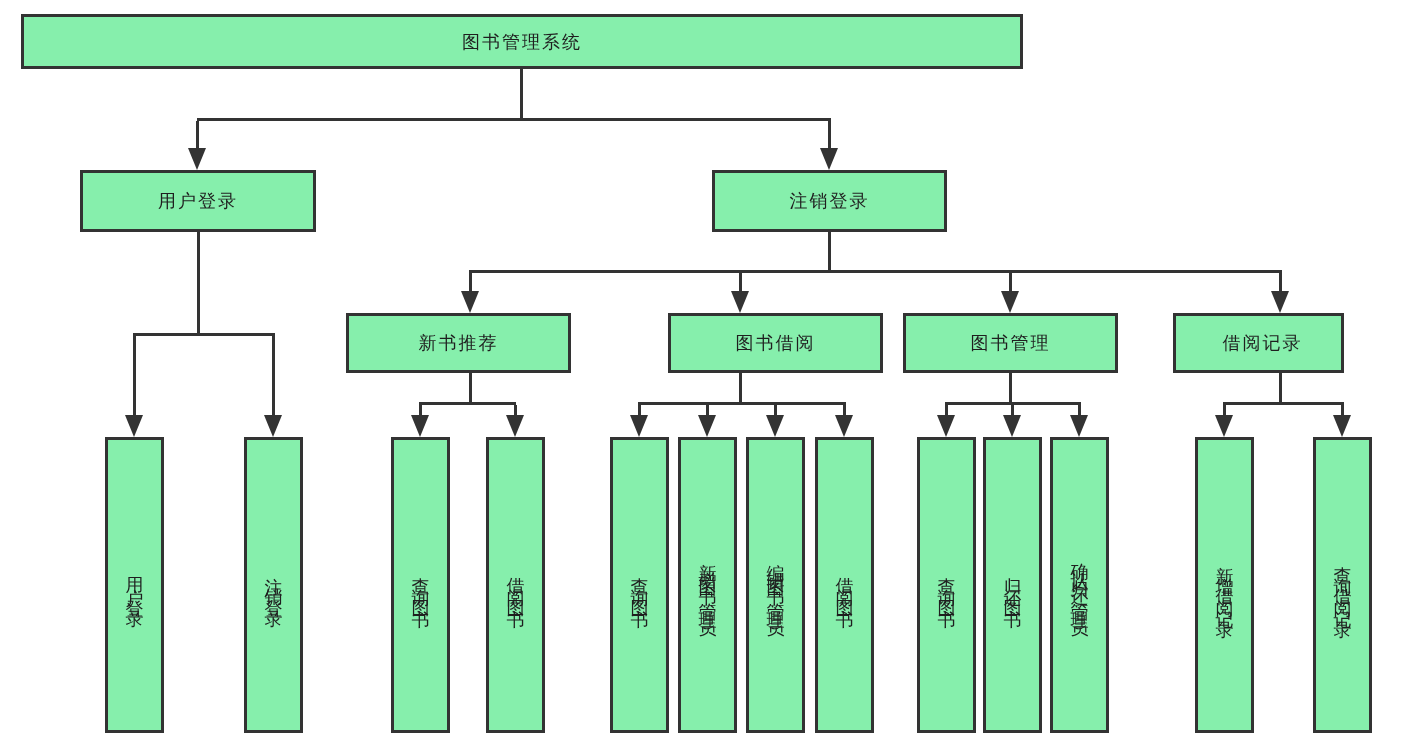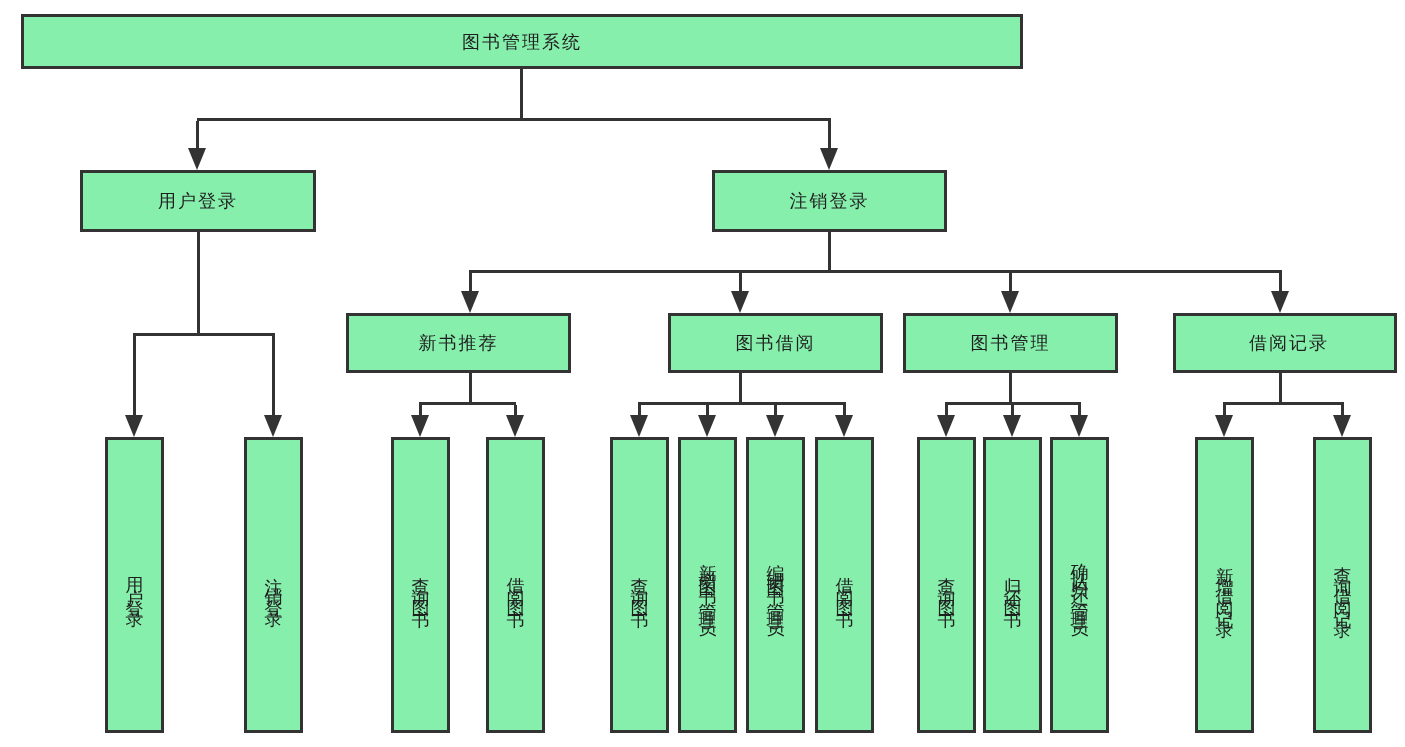--- a/index.html
+++ b/index.html
@@ -86,21 +86,21 @@
   </div>
 
   <div class="box" style="left:633px; top:313px; width:215px; height:60px;margin-left:35px;">
     <span>图书借阅</span>
   </div>
 
   <div class="box" style="left:903px; top:313px; width:215px; height:60px;">
     <span>图书管理</span>
   </div>
 
-  <div class="box" style="left:1173px; top:313px; width:224px; height:60px;padding-left:8px;">
+  <div class="box" style="left:1173px; top:313px; width:171px; height:60px;padding-left:8px;">
     <span>借阅记录</span>
   </div>
 
   <div class="box leaf" style="left:105px; top:437px; width:59px; height:296px;">
     <span>用户登录</span>
   </div>
 
   <div class="box leaf" style="left:244px; top:437px; width:59px; height:296px;">
     <span>注销登录</span>
   </div>

